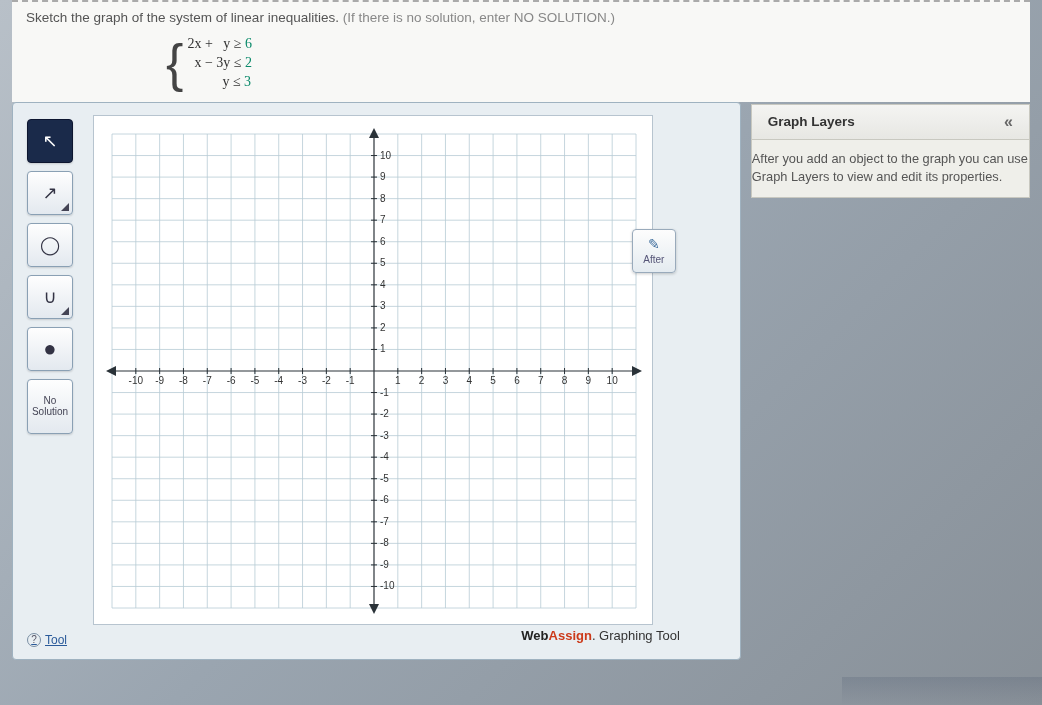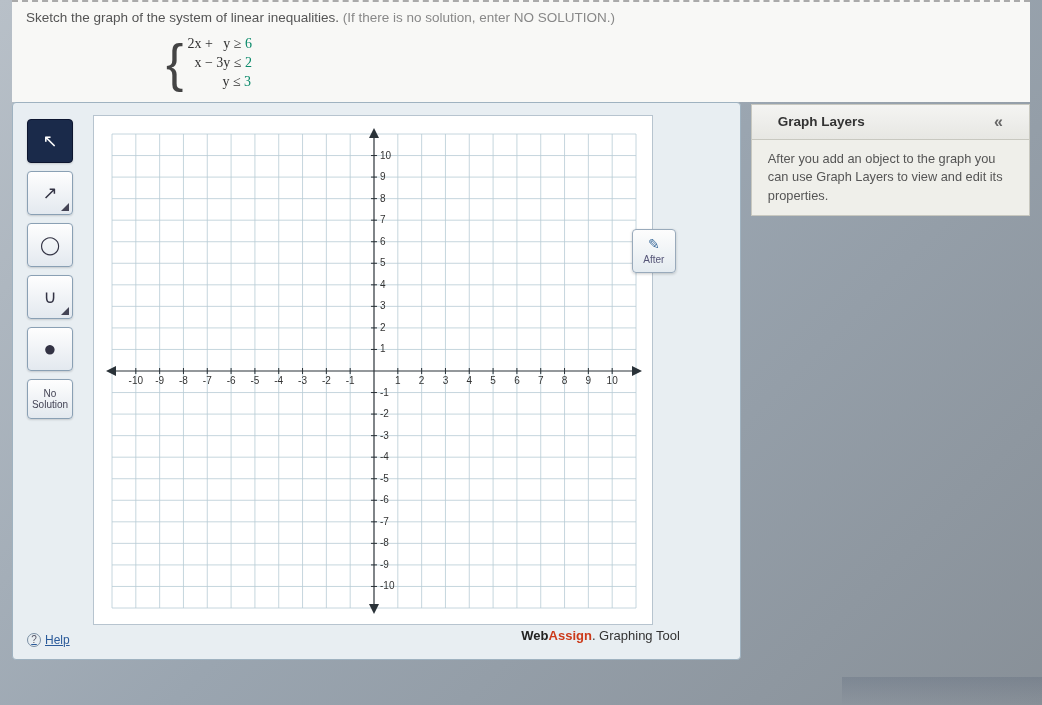--- a/index.html
+++ b/index.html
@@ -60,21 +60,21 @@
     width: 46px; height: 44px;
     background: linear-gradient(#fefefe,#e3e9ef);
     border: 1px solid #8aa0b4;
     border-radius: 4px;
     display: flex; align-items: center; justify-content: center;
     color: #334; font-size: 18px;
     box-shadow: 0 1px 2px rgba(0,0,0,0.15);
     cursor: pointer;
   }
   .tool.active { background: #1a2a4a; color: #fff; border-color: #0d1630; }
-  .tool.nosol { font-size: 10px; text-align: center; line-height: 1.1; color: #445; height: 40px; }
+  .tool.nosol { font-size: 10px; text-align: center; line-height: 1.1; color: #445; height: 55px; }
   .tool.small-corner { position: relative; }
   .tool.small-corner::after {
     content: ""; position: absolute; right: 3px; bottom: 3px;
     border: 4px solid transparent; border-right-color: #445; border-bottom-color: #445;
   }
   .help-link {
     position: absolute; left: 14px; bottom: 12px;
     font-size: 12px; color: #2a5a9a; text-decoration: underline; cursor: pointer;
     display: flex; align-items: center; gap: 4px;
   }
@@ -104,30 +104,30 @@
   }
   .branding .wa1 { font-weight: bold; color:#222;}
   .branding .wa2 { font-weight: bold; color:#cc3a1a;}
   .layers-panel {
     width: 282px;
     margin-top: 2px;
   }
   .layers-head {
     background: linear-gradient(#f4f4f2,#e7e7e3);
     border: 1px solid #c8c8c0;
-    padding: 8px 26px;
+    padding: 8px 16px;
     font-weight: bold; font-size: 13.5px; color: #333;
     display:flex; justify-content:space-between; align-items:center;
   }
   .layers-head .chev { color:#666; font-size:16px; cursor:pointer;}
   .layers-body {
     background: #efefea;
     border: 1px solid #c8c8c0;
     border-top: none;
-    padding: 10px 16px;
+    padding: 10px 0;
     color: #555; font-size: 12.8px; line-height: 1.45;
   }
   .taskbar-hint {
     position: absolute; bottom: 0; right: 0; height: 28px; width: 200px;
     background: linear-gradient(#1a2a4a22,#0000); pointer-events:none;
   }
   
   .axis { stroke: #2a3238; stroke-width: 1.2; }
   .tick { stroke: #2a3238; stroke-width: 1; }
   .gridline { stroke: #b8ccd6; stroke-width: 0.8; }
@@ -311,21 +311,21 @@
         </svg>
     </div>
 
     <div class="fill-btn">
       <span class="ico">✎</span>
       <span>After</span>
     </div>
 
     <div class="help-link">
       <span class="qmark">?</span>
-      <span>Help</span>
+      <span>Tool</span>
     </div>
 
     <div class="branding">
       <span class="wa1">Web</span><span class="wa2">Assign</span><span>. Graphing Tool</span>
     </div>
   </div>
 
   <div class="layers-panel">
     <div class="layers-head">
       <span>Graph Layers</span>

